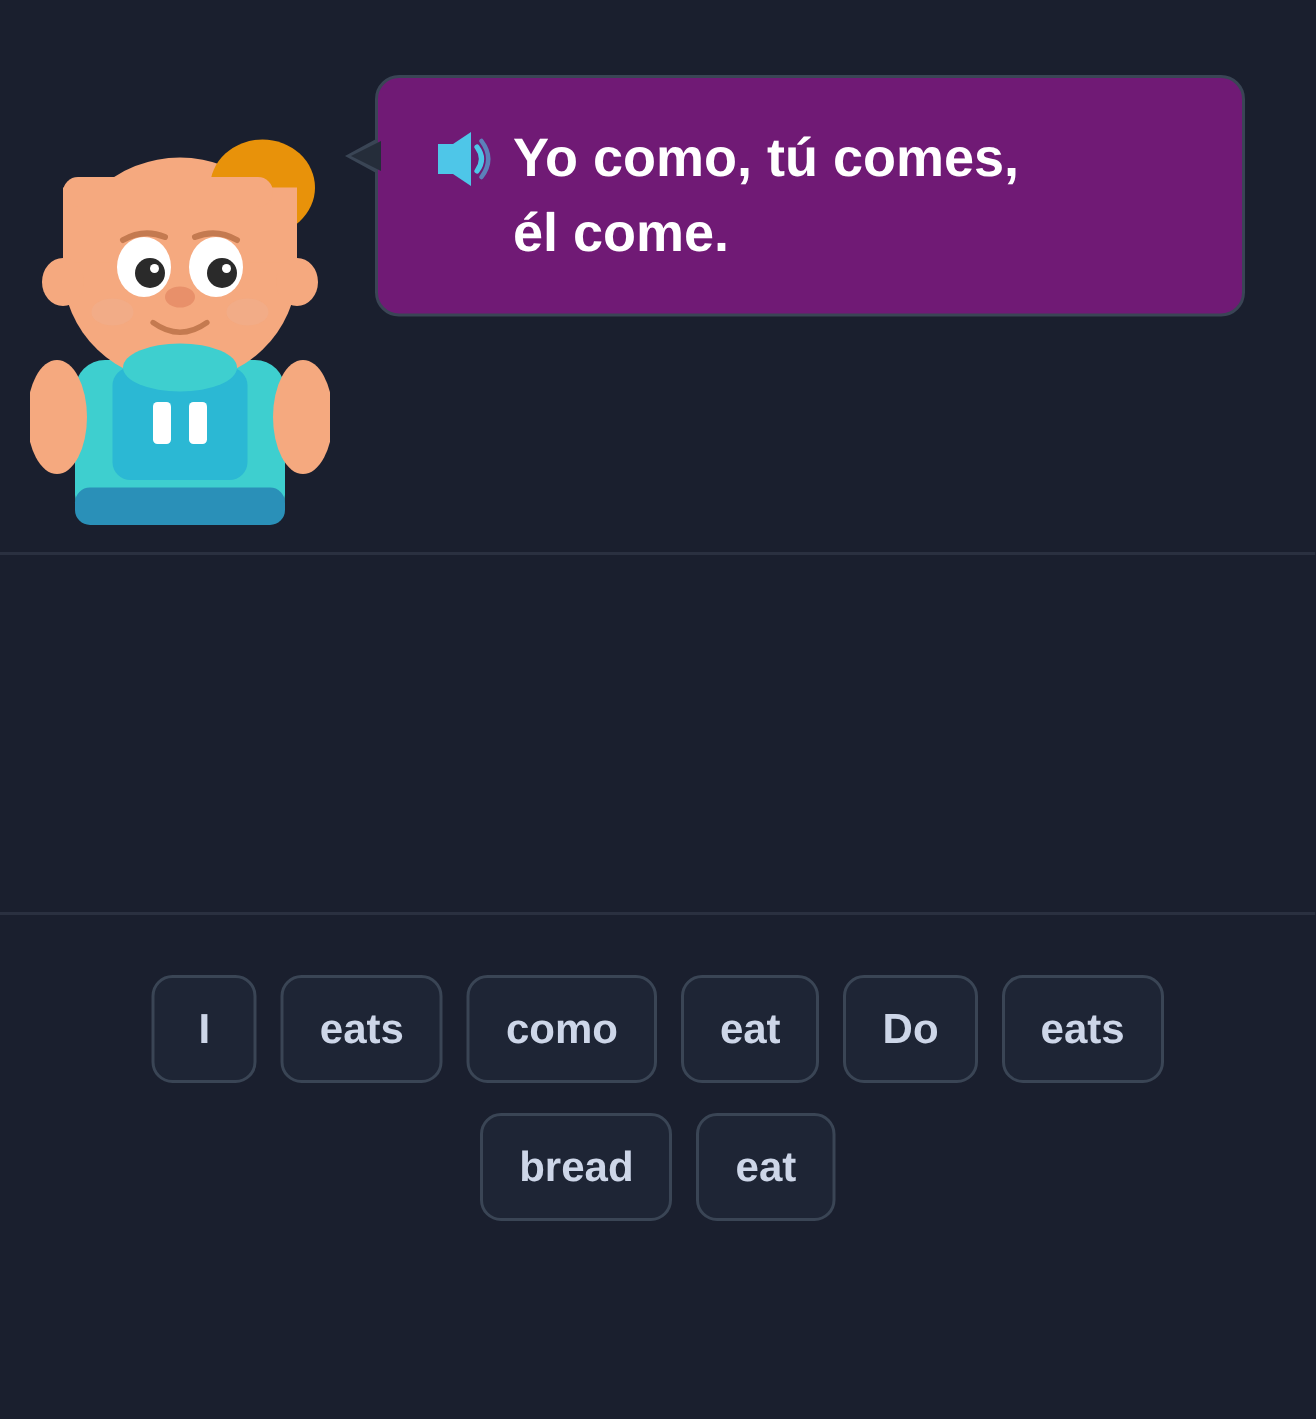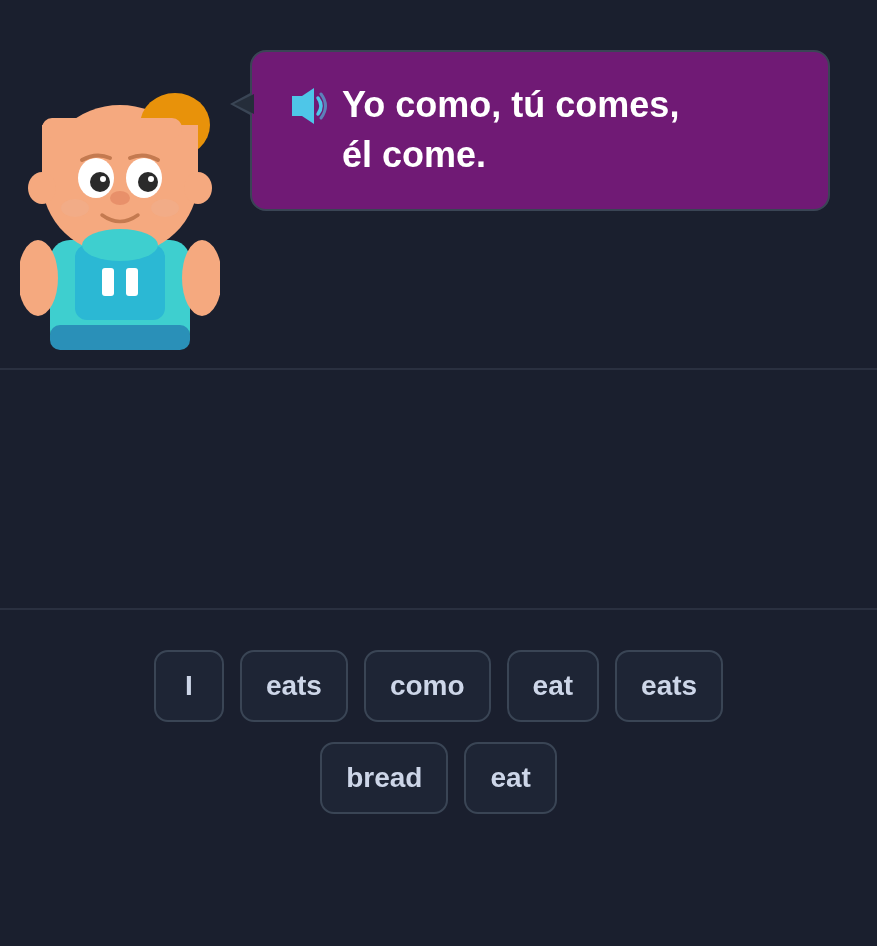--- a/index.html
+++ b/index.html
@@ -214,20 +214,21 @@
 <div class="middle-section">
 </div>
 
 <div class="word-bank-section">
 
   <div class="word-row">
     <div class="word-chip">I</div>
     <div class="word-chip">eats</div>
     <div class="word-chip">como</div>
     <div class="word-chip">eat</div>
+    <div class="word-chip">Do</div>
     <div class="word-chip">eats</div>
   </div>
 
   <div class="word-row">
     <div class="word-chip">bread</div>
     <div class="word-chip">eat</div>
   </div>
 </div>
 
 </body></html>

